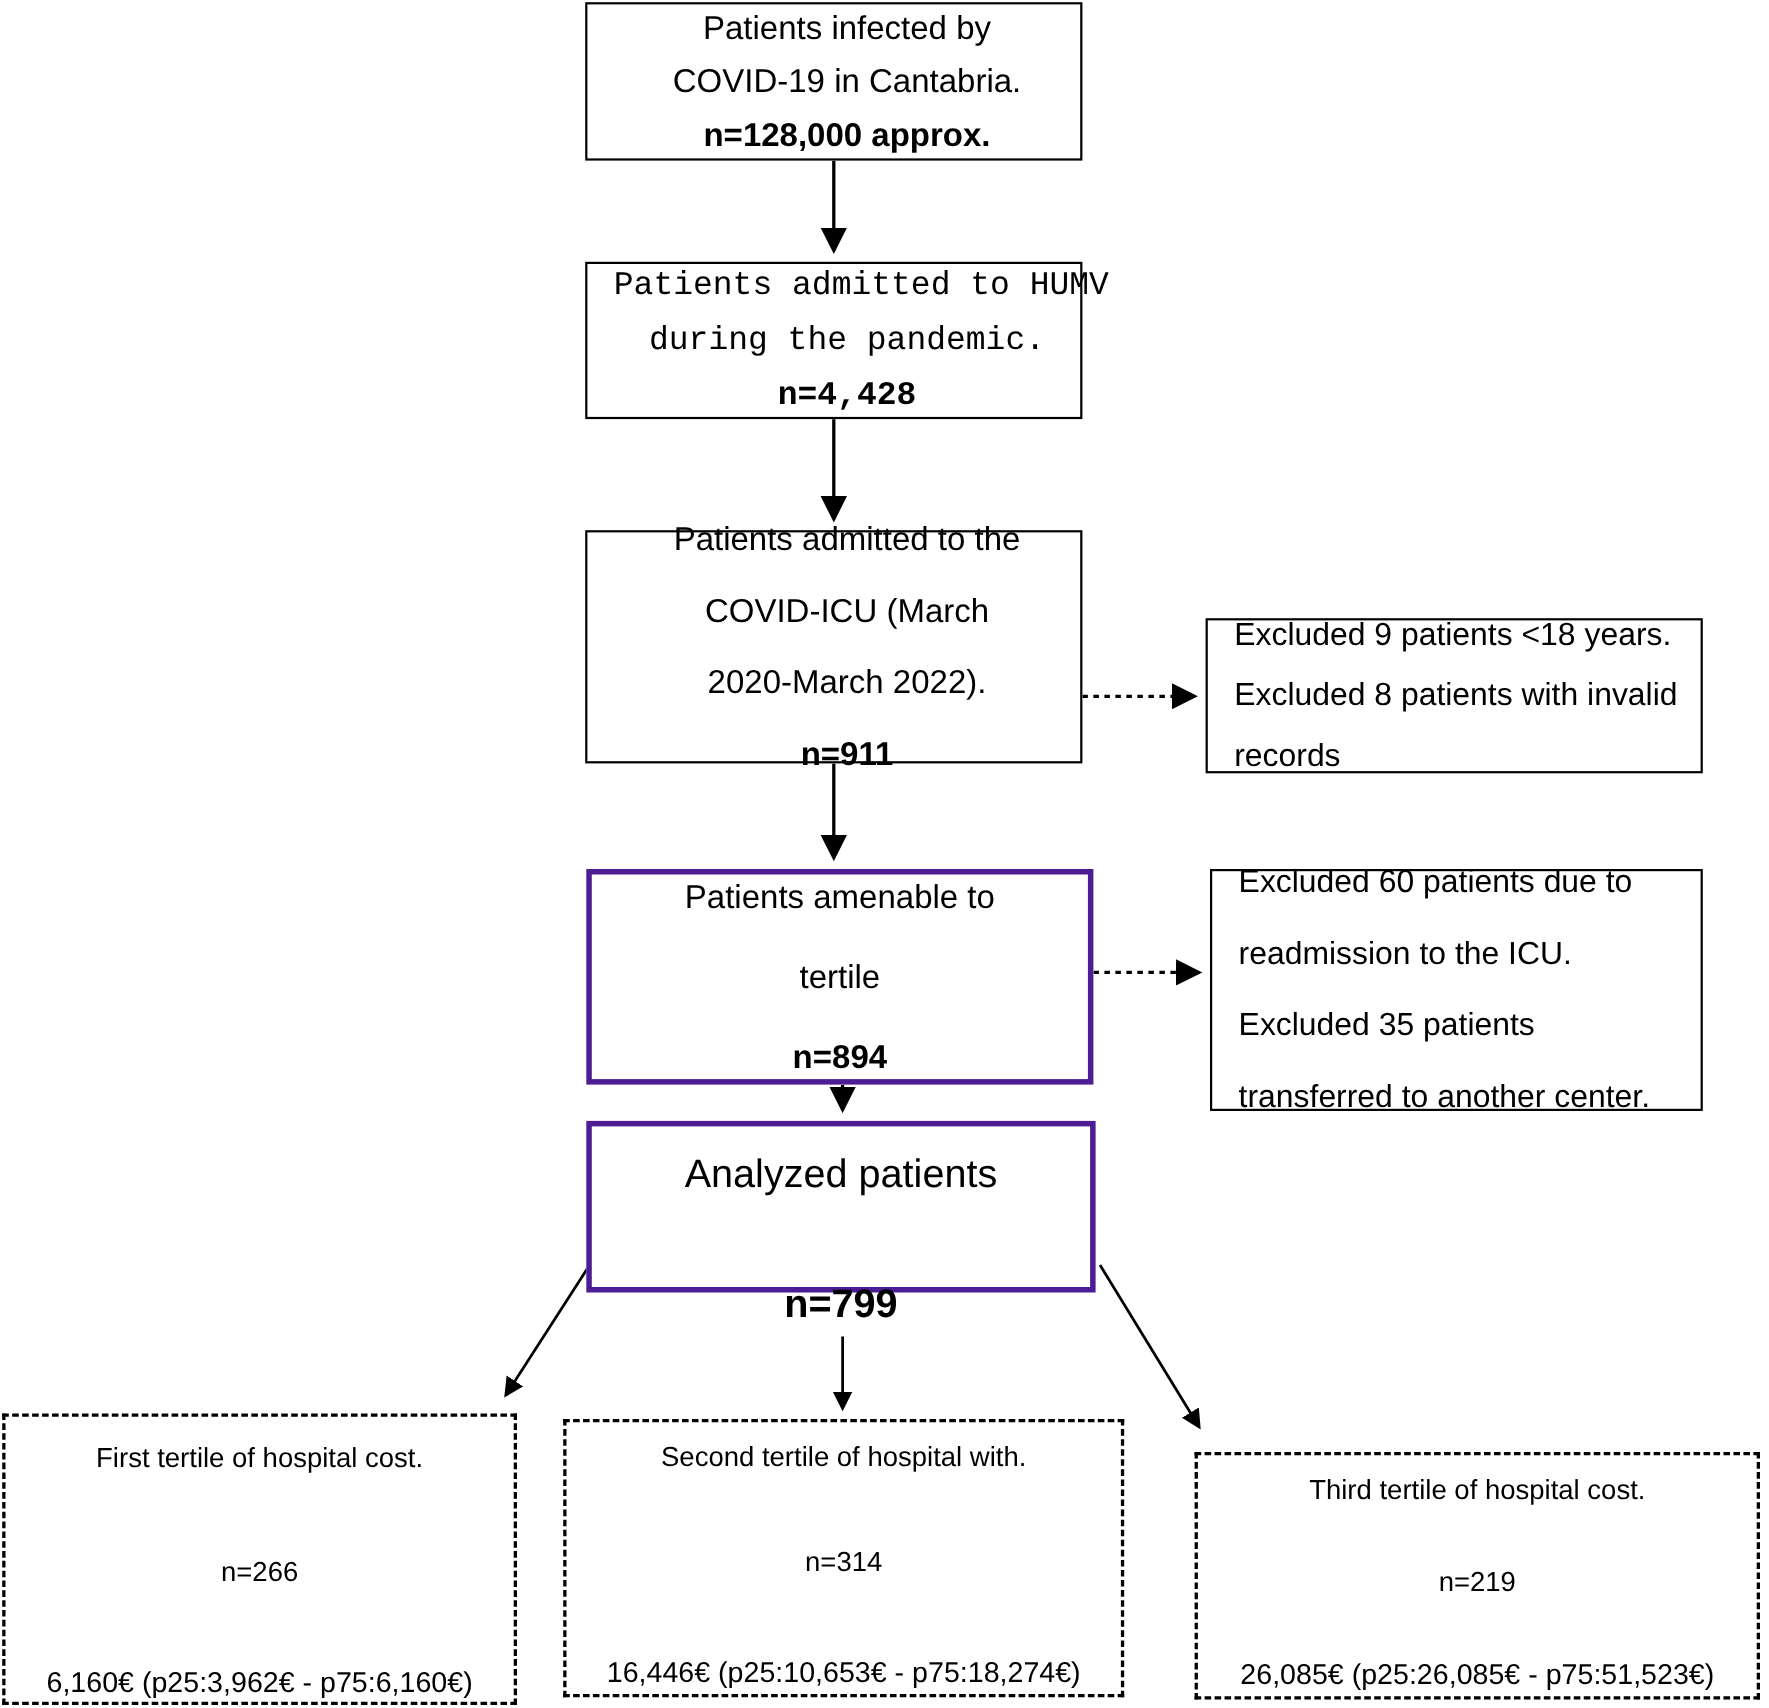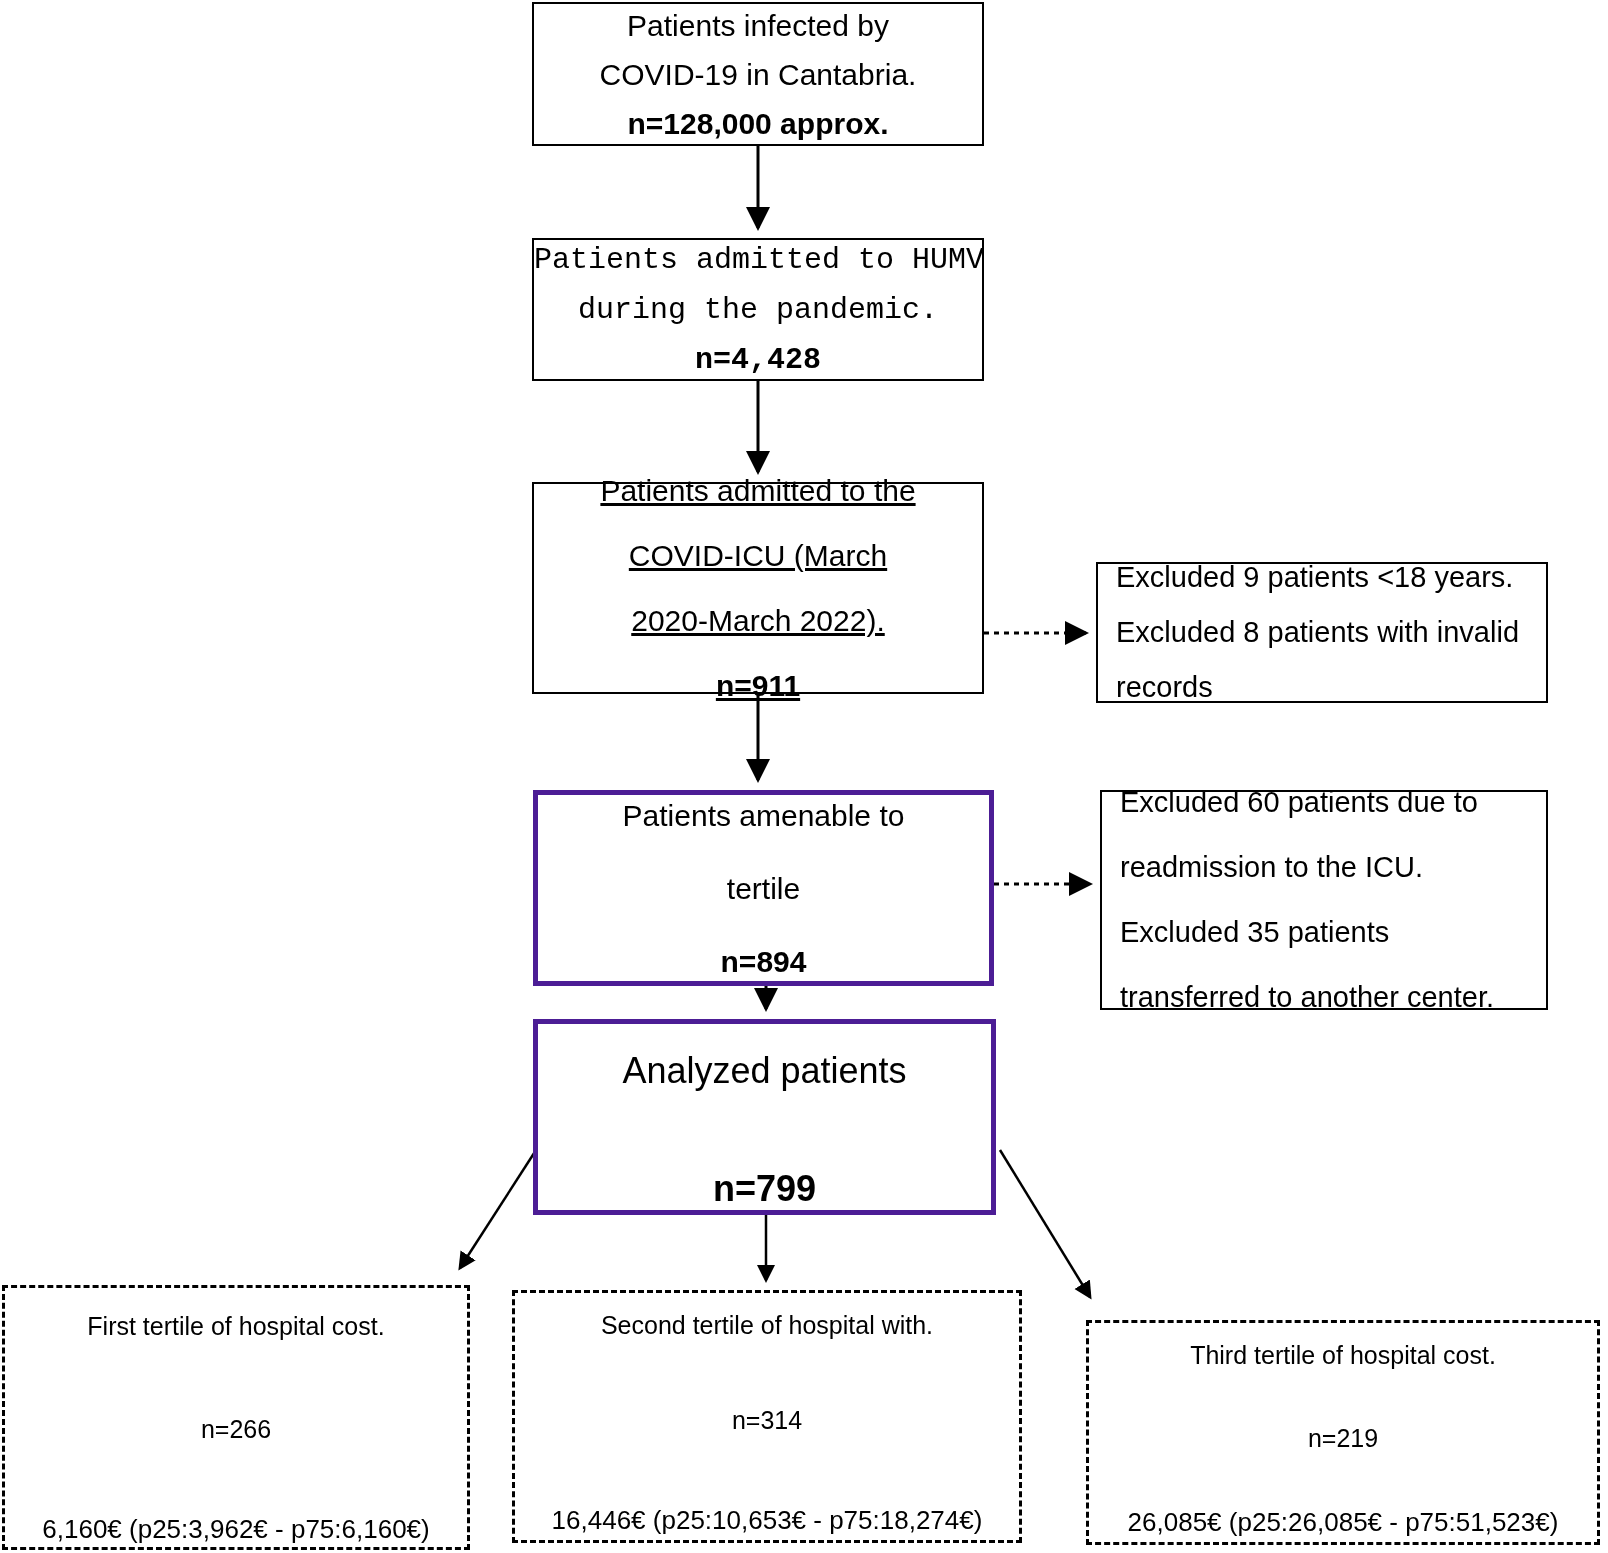--- a/index.html
+++ b/index.html
@@ -30,40 +30,41 @@
     position: absolute;
     box-sizing: border-box;
     background: #ffffff;
     display: flex;
     flex-direction: column;
     justify-content: center;
     text-align: center;
   }
   .node.thin {
     border: 2px solid #000000;
+    padding-left: 24px;
   }
   .node.thick {
     border: 5px solid #4c1d95;
   }
   .node.dashed {
     border: 3px dashed #000000;
   }
   .node.leftalign {
     text-align: left;
     align-items: flex-start;
   }
   .line {
     display: block;
     white-space: nowrap;
   }
   .b1 { font-size: 30px; line-height: 49px; }
   .b1 .n { font-weight: bold; }
   .b2 { font-size: 30px; line-height: 50px; font-family: Liberation Mono, monospace; }
   .b2 .n { font-weight: bold; }
-  .b3 { font-size: 30px; line-height: 65px; text-decoration: underline; }
+  .b3 { font-size: 30px; line-height: 65px; }
   .b3 .n { font-weight: bold; }
   .excl { font-size: 29px; line-height: 55px; padding-left: 18px; }
   .excl2 { font-size: 29px; line-height: 65px; padding-left: 18px; }
   .amen { font-size: 30px; line-height: 73px; }
   .amen .n { font-weight: bold; }
   .analyzed-title { font-size: 36px; }
   .analyzed-n { font-size: 36px; font-weight: bold; }
   .tert { font-size: 25px; }
   .tert-n { font-size: 25px; }
   .tert-cost { font-size: 26px; }
@@ -136,21 +137,21 @@
     <span class="line n">n=894</span>
   </div>
 
   <div class="node thin leftalign excl2" style="left:1100px; top:790px; width:448px; height:220px;">
     <span class="line">Excluded 60 patients due to</span>
     <span class="line">readmission to the ICU.</span>
     <span class="line">Excluded 35 patients</span>
     <span class="line">transferred to another center.</span>
   </div>
 
-  <div class="node thick" style="left:533px; top:1019px; width:463px; height:196px; justify-content:flex-end;">
+  <div class="node thick" style="left:533px; top:1019px; width:463px; height:156px; justify-content:flex-start;">
     <span class="line analyzed-title" style="margin-top:22px;">Analyzed patients</span>
     <span class="line analyzed-n" style="margin-top:76px;">n=799</span>
   </div>
 
   <div class="node dashed" style="left:2px; top:1285px; width:468px; height:265px; justify-content:flex-start;">
     <span class="line tert" style="margin-top:24px;">First tertile of hospital cost.</span>
     <span class="line tert-n" style="margin-top:74px;">n=266</span>
     <span class="line tert-cost" style="margin-top:70px;">6,160€ (p25:3,962€ - p75:6,160€)</span>
   </div>
 

